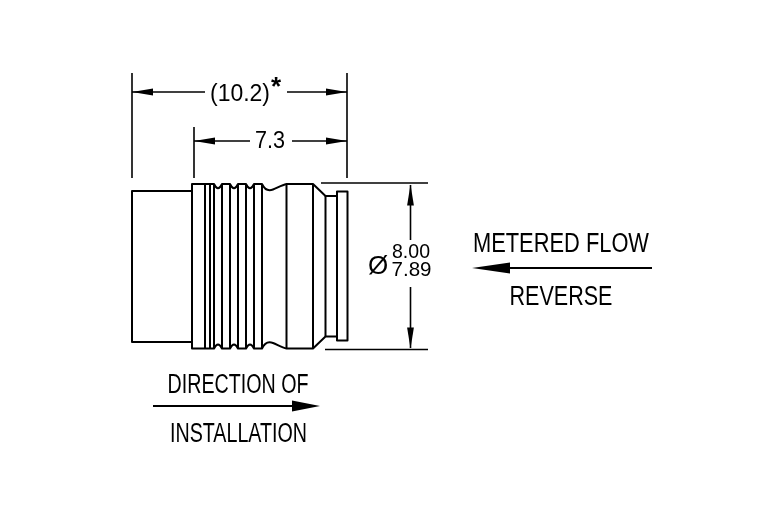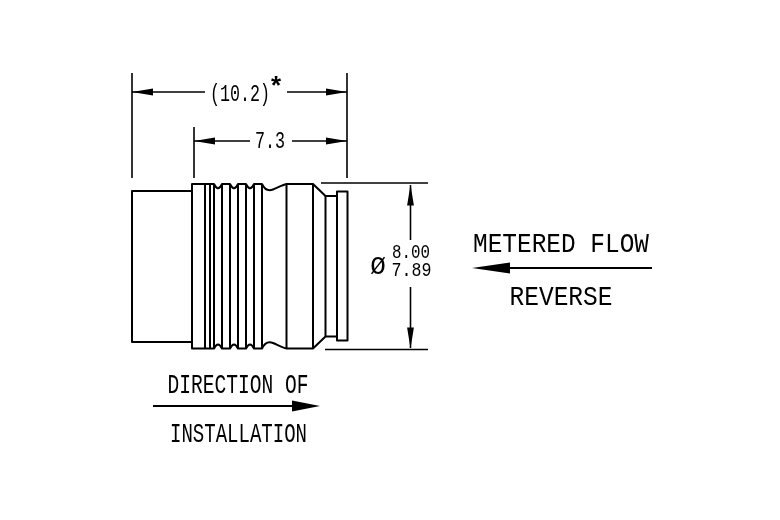--- a/index.html
+++ b/index.html
@@ -1,20 +1,20 @@
 <!DOCTYPE html>
 <html><head>
 <meta charset="utf-8">
 <style>
   html,body{margin:0;padding:0;background:#ffffff;}
   .stage{
     position:relative;
     width:780px;height:520px;
     background:#ffffff;
-    font-family:Liberation Mono, monospace;
+    font-family:Liberation Sans, sans-serif;
     overflow:hidden;
   }
   svg{position:absolute;left:0;top:0;}
   .outline{fill:#ffffff;stroke:#000000;stroke-width:2;stroke-linejoin:round;}
   .partline{stroke:#000000;stroke-width:2;fill:none;}
   .dimline{stroke:#000000;stroke-width:1.6;fill:none;}
   .arrow{fill:#000000;stroke:none;}
   .flowline{stroke:#000000;stroke-width:2.2;fill:none;}
   text{fill:#000000;}
   .dimtext{font-size:23px;}

